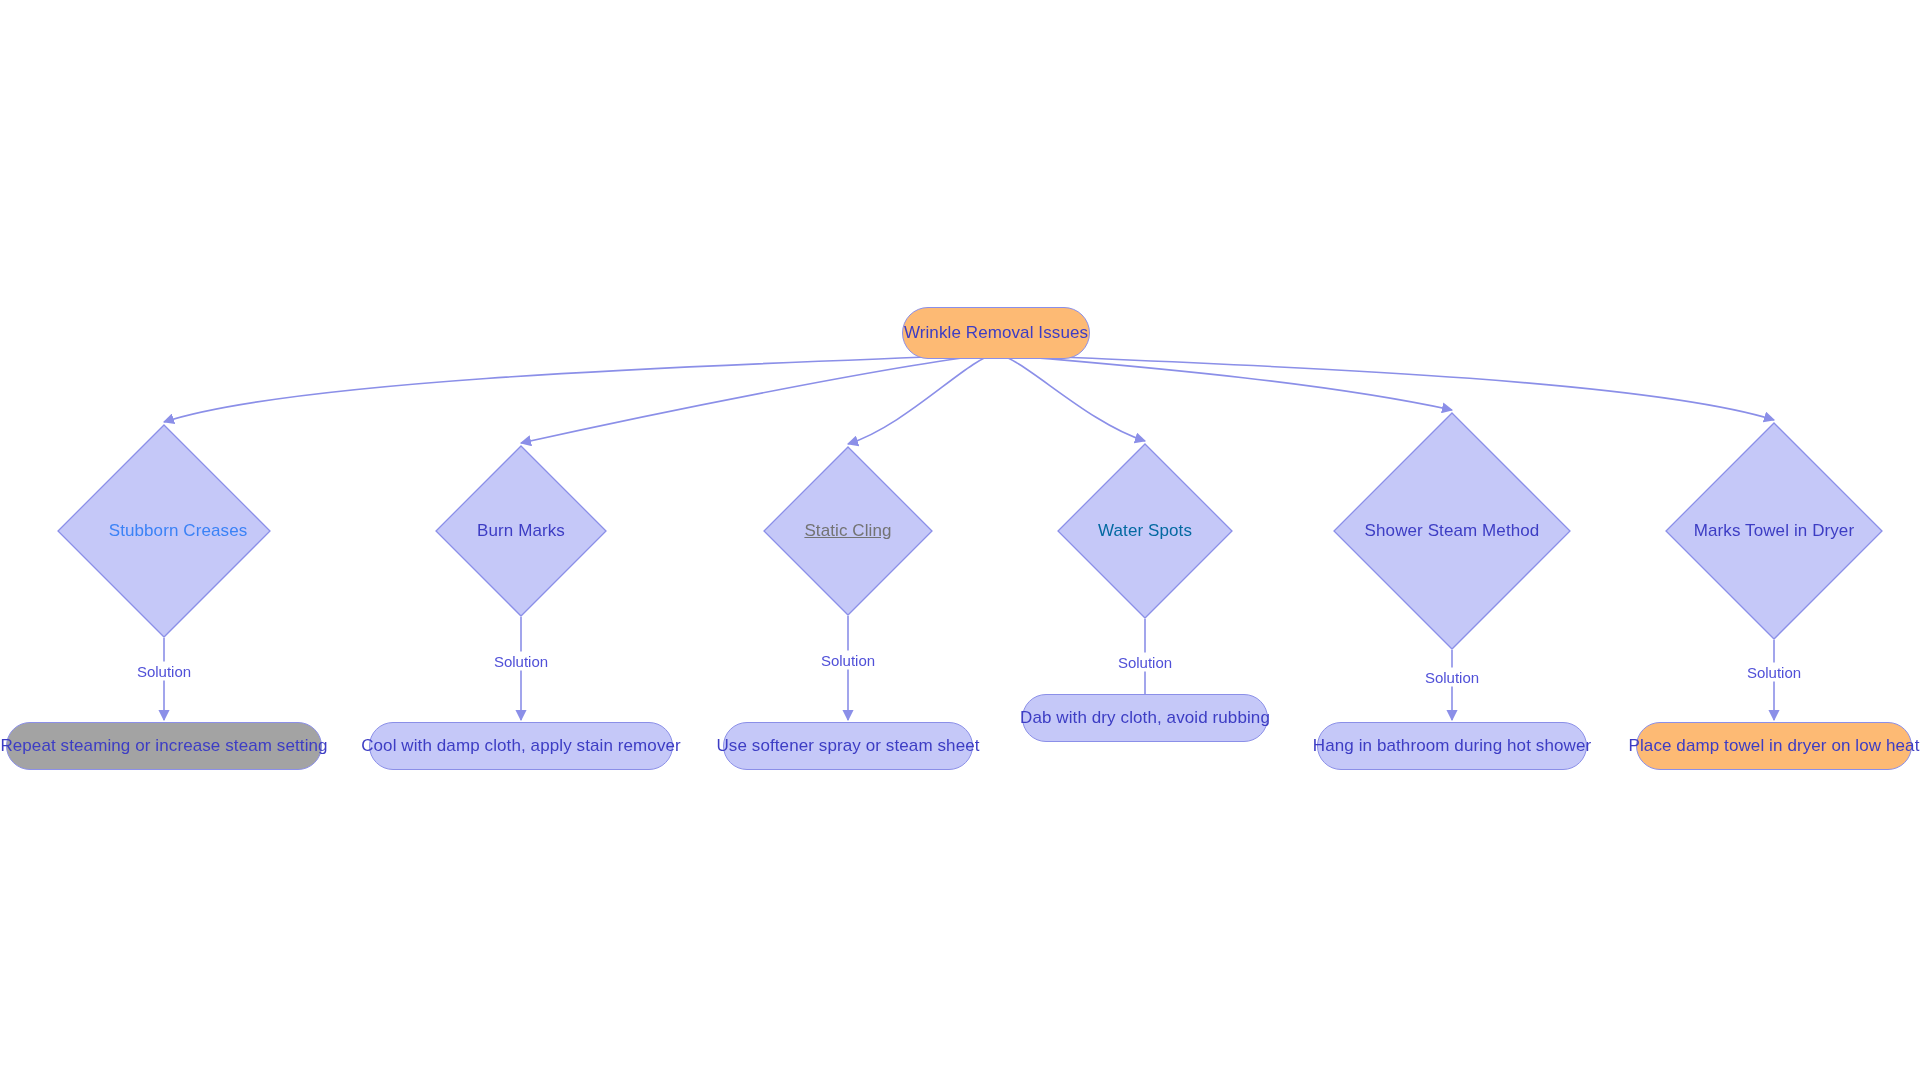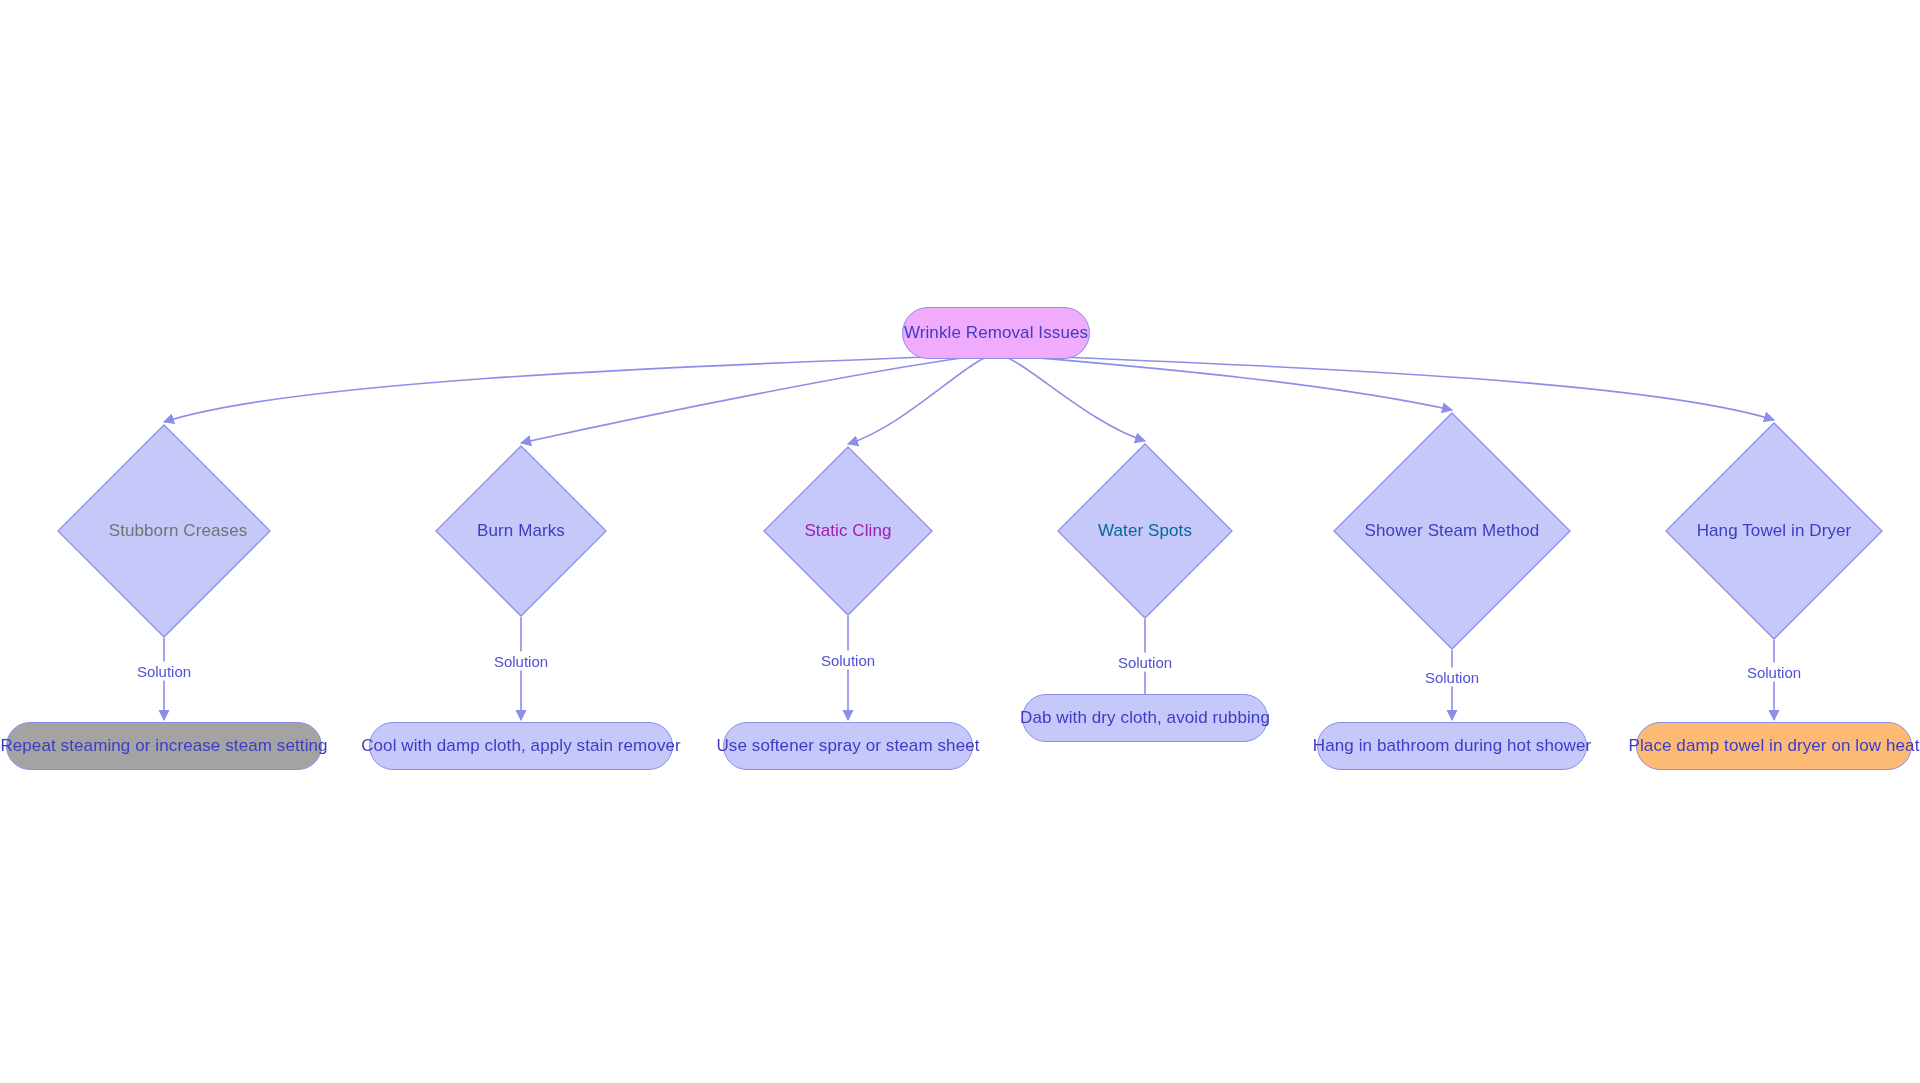--- a/index.html
+++ b/index.html
@@ -91,48 +91,48 @@
         <path d="M 164 638 L 164 720" marker-end="url(#arrow)"></path>
         <path d="M 521 617 L 521 720" marker-end="url(#arrow)"></path>
         <path d="M 848 616 L 848 720" marker-end="url(#arrow)"></path>
         <path d="M 1145 619 L 1145 720" marker-end="url(#arrow)"></path>
         <path d="M 1452 650 L 1452 720" marker-end="url(#arrow)"></path>
         <path d="M 1774 640 L 1774 720" marker-end="url(#arrow)"></path>
       </g>
   </svg>
 
   <div id="node-layer">
-      <div class="node node-root" style="left: 902px; top: 307px; width: 188px; height: 52px; background: #f0abfc; border-color: rgb(139, 143, 232); color: rgb(61, 61, 196);">
+      <div class="node node-root" style="left: 902px; top: 307px; width: 188px; height: 52px; background: #fdba74; border-color: rgb(139, 143, 232); color: rgb(61, 61, 196);">
         <span>Wrinkle Removal Issues</span>
       </div>
       <div class="node node-diamond" style="left: 57px; top: 424px; width: 214px; height: 214px;">
         <svg class="diamond-shape" viewBox="0 0 214 214">
           <polygon points="107,1 213,107 107,213 1,107" fill="#c5c8f8" stroke="#8b8fe8" stroke-width="1.3"></polygon>
         </svg>
-        <span class="diamond-label" style="color: #737373; margin-left: 28px;">Stubborn Creases</span>
+        <span class="diamond-label" style="color: #3b82f6; margin-left: 28px;">Stubborn Creases</span>
       </div>
       <div class="node node-solution" style="left: 6px; top: 722px; width: 316px; height: 48px; background: #a3a3a3; border-color: rgb(139, 143, 232); text-align: center;">
         <span style="color: rgb(61, 61, 196);">Repeat steaming or increase steam setting</span>
       </div>
       <div class="edge-label" style="left: 164px; top: 671px; color: rgb(80, 80, 216);">Solution</div>
       <div class="node node-diamond" style="left: 435px; top: 445px; width: 172px; height: 172px;">
         <svg class="diamond-shape" viewBox="0 0 172 172">
           <polygon points="86,1 171,86 86,171 1,86" fill="#c5c8f8" stroke="#8b8fe8" stroke-width="1.3"></polygon>
         </svg>
         <span class="diamond-label" style="color: rgb(61, 61, 196);">Burn Marks</span>
       </div>
       <div class="node node-solution" style="left: 369px; top: 722px; width: 304px; height: 48px; background: rgb(197, 200, 248); border-color: rgb(139, 143, 232);">
         <span style="color: rgb(61, 61, 196);">Cool with damp cloth, apply stain remover</span>
       </div>
       <div class="edge-label" style="left: 521px; top: 660.5px; color: rgb(80, 80, 216);">Solution</div>
       <div class="node node-diamond" style="left: 763px; top: 446px; width: 170px; height: 170px;">
         <svg class="diamond-shape" viewBox="0 0 170 170">
           <polygon points="85,1 169,85 85,169 1,85" fill="#c5c8f8" stroke="#8b8fe8" stroke-width="1.3"></polygon>
         </svg>
-        <span class="diamond-label" style="color: #a21caf;">Static Cling</span>
+        <span class="diamond-label" style="color: #737373; text-decoration: underline;">Static Cling</span>
       </div>
       <div class="node node-solution" style="left: 723px; top: 722px; width: 250px; height: 48px; background: rgb(197, 200, 248); border-color: rgb(139, 143, 232);">
         <span style="color: rgb(61, 61, 196);">Use softener spray or steam sheet</span>
       </div>
       <div class="edge-label" style="left: 848px; top: 660px; color: rgb(80, 80, 216);">Solution</div>
       <div class="node node-diamond" style="left: 1057px; top: 443px; width: 176px; height: 176px;">
         <svg class="diamond-shape" viewBox="0 0 176 176">
           <polygon points="88,1 175,88 88,175 1,88" fill="#c5c8f8" stroke="#8b8fe8" stroke-width="1.3"></polygon>
         </svg>
         <span class="diamond-label" style="color: #0369a1; text-align: right;">Water Spots</span>
@@ -148,20 +148,20 @@
         <span class="diamond-label" style="color: rgb(61, 61, 196);">Shower Steam Method</span>
       </div>
       <div class="node node-solution" style="left: 1317px; top: 722px; width: 270px; height: 48px; background: rgb(197, 200, 248); border-color: rgb(139, 143, 232);">
         <span style="color: rgb(61, 61, 196);">Hang in bathroom during hot shower</span>
       </div>
       <div class="edge-label" style="left: 1452px; top: 677px; color: rgb(80, 80, 216);">Solution</div>
       <div class="node node-diamond" style="left: 1665px; top: 422px; width: 218px; height: 218px;">
         <svg class="diamond-shape" viewBox="0 0 218 218">
           <polygon points="109,1 217,109 109,217 1,109" fill="#c5c8f8" stroke="#8b8fe8" stroke-width="1.3"></polygon>
         </svg>
-        <span class="diamond-label" style="color: rgb(61, 61, 196);">Hang Towel in Dryer</span>
+        <span class="diamond-label" style="color: rgb(61, 61, 196);">Marks Towel in Dryer</span>
       </div>
       <div class="node node-solution" style="left: 1636px; top: 722px; width: 276px; height: 48px; background: #fdba74; border-color: rgb(139, 143, 232);">
         <span style="color: rgb(61, 61, 196);">Place damp towel in dryer on low heat</span>
       </div>
       <div class="edge-label" style="left: 1774px; top: 672px; color: rgb(80, 80, 216);">Solution</div>
     </div>
 </div>
 
 </body></html>

